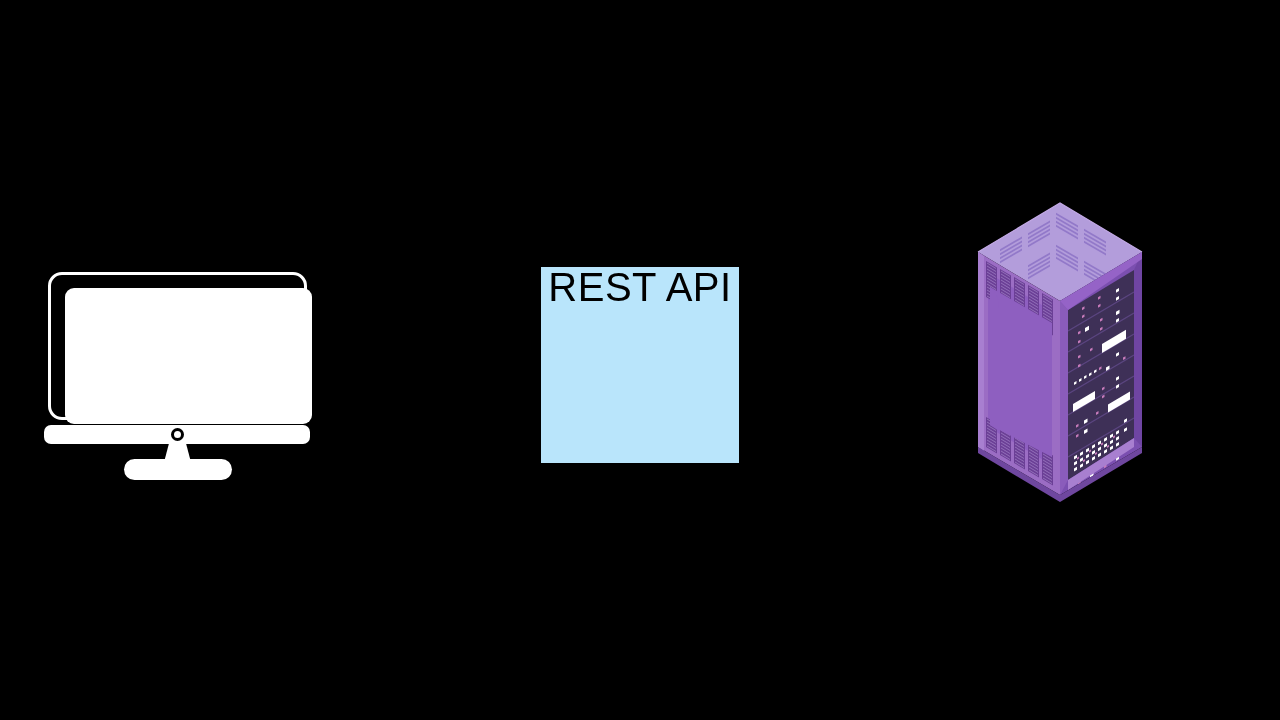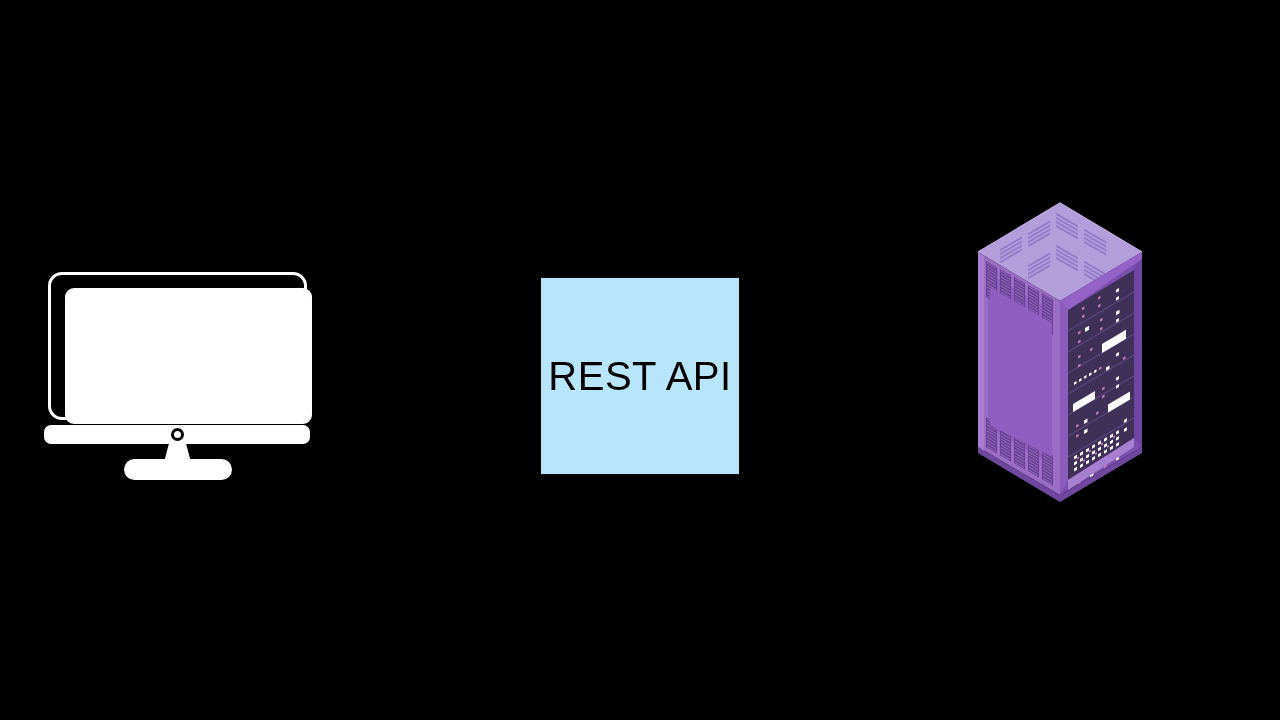--- a/index.html
+++ b/index.html
@@ -86,26 +86,26 @@
     width: 108px;
     height: 21px;
     background: #ffffff;
     border-radius: 11px;
   }
 
   
   .api-box {
     position: absolute;
     left: 541px;
-    top: 278px;
+    top: 267px;
     width: 198px;
     height: 196px;
     background: #b9e5fb;
     display: flex;
-    align-items: center;
+    align-items: flex-start;
     justify-content: center;
   }
   .api-label {
     color: #000000;
     font-family: "Liberation Sans", sans-serif;
     font-size: 40px;
     font-weight: 400;
     letter-spacing: 0.5px;
     line-height: 1;
     white-space: nowrap;

